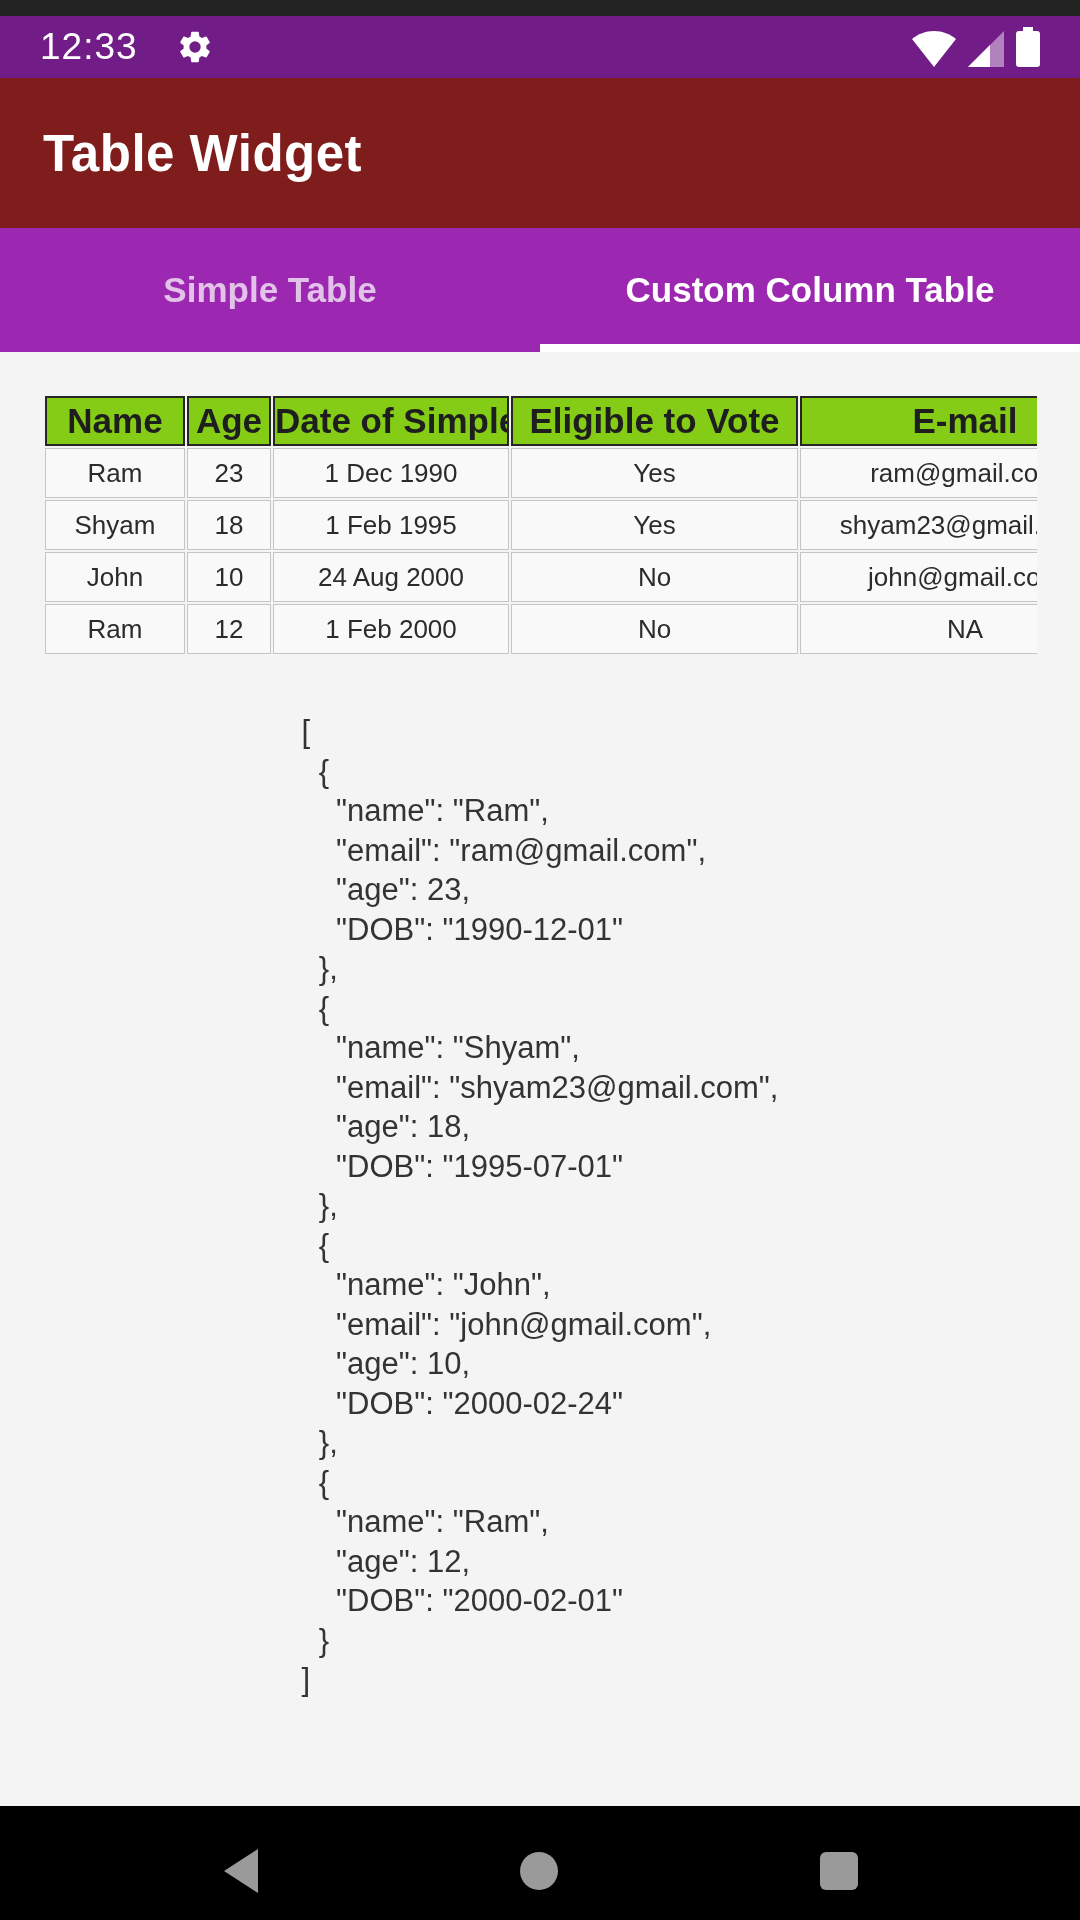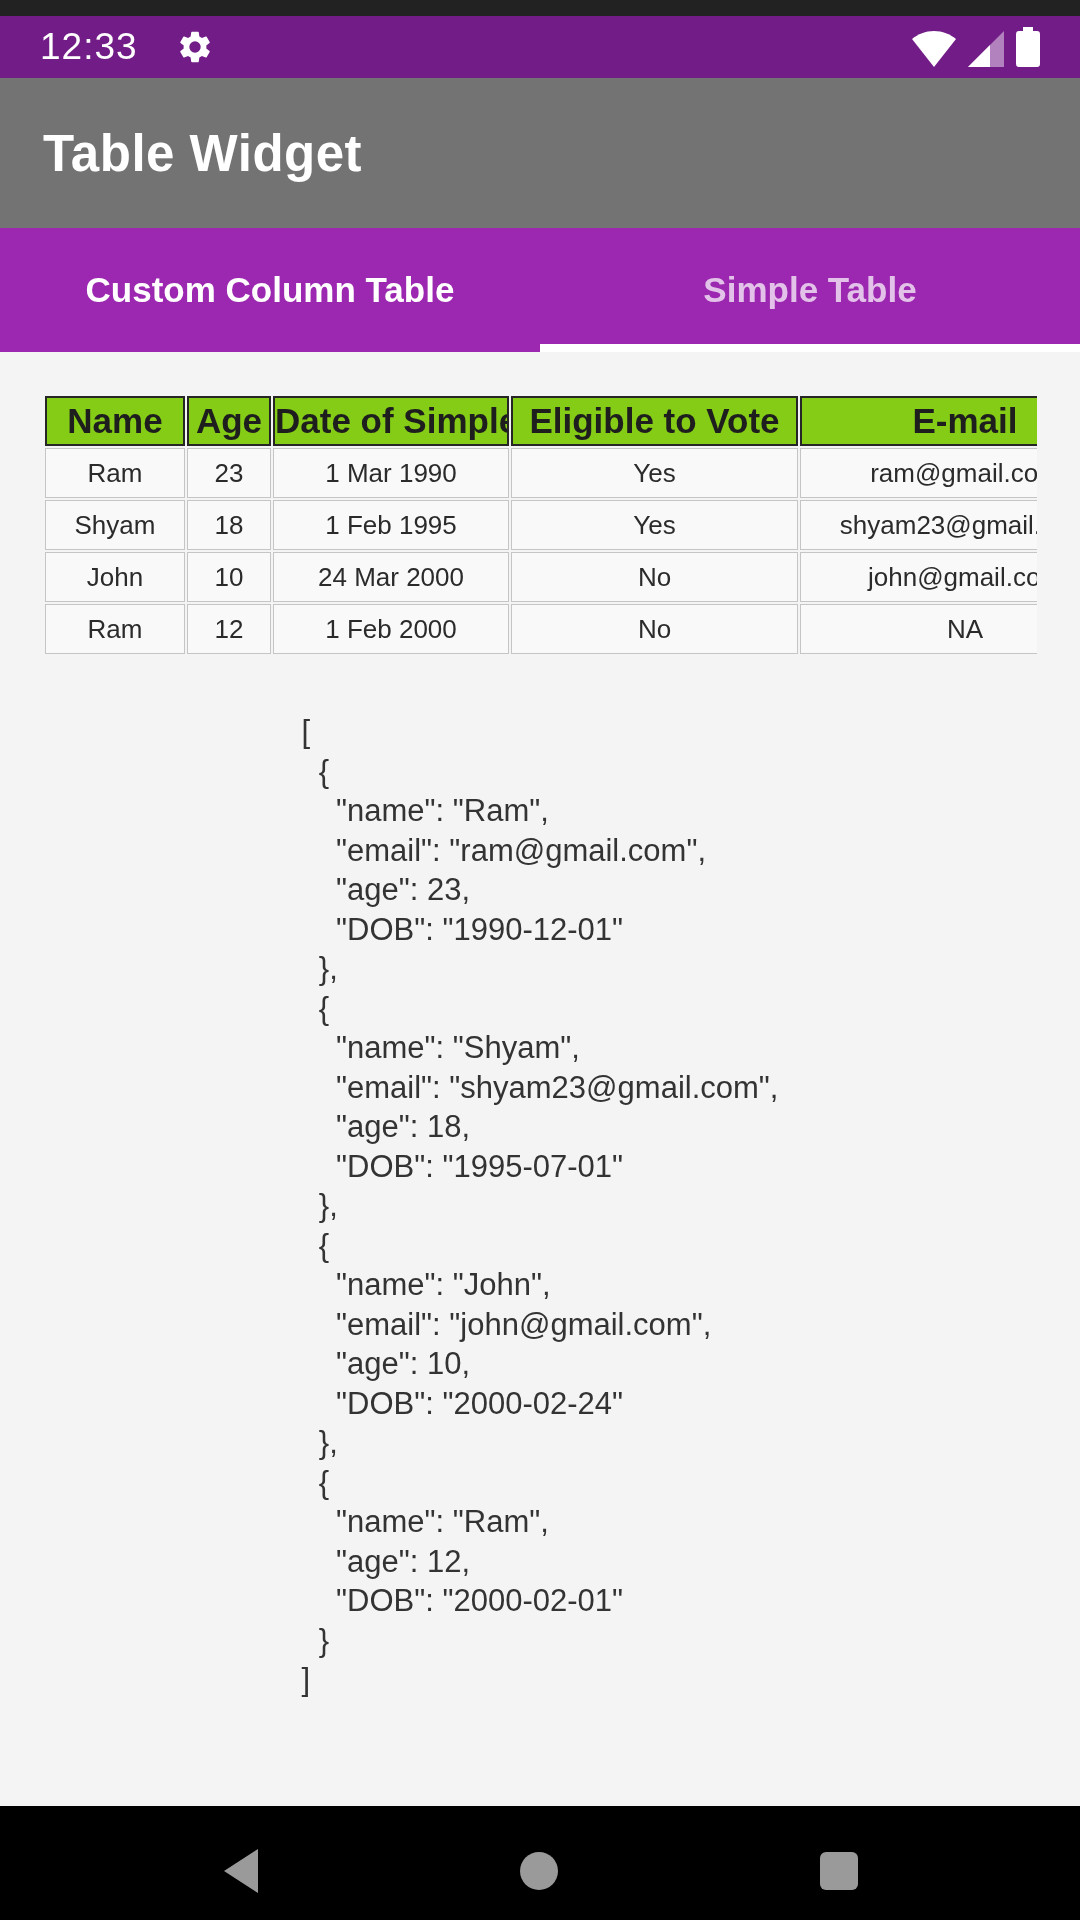--- a/index.html
+++ b/index.html
@@ -18,21 +18,21 @@
   }
   .status-time { font-size:37px; letter-spacing:1px; }
   .settings-icon { width:38px; height:38px; margin-left:38px; display:block; }
   .status-right { margin-left:auto; display:flex; align-items:flex-end; gap:12px; }
   .wifi-icon { width:44px; height:36px; display:block; }
   .signal-icon { width:36px; height:36px; display:block; }
   .battery-icon { width:24px; height:40px; display:block; }
   
   .app-bar {
     position:absolute; top:62px; left:0; width:1080px; height:150px;
-    background:#737373; display:flex; align-items:center; padding-left:43px;
+    background:#7f1d1d; display:flex; align-items:center; padding-left:43px;
   }
   .app-title { color:#fff; font-size:51px; font-weight:bold; letter-spacing:.5px; }
   
   .tab-bar {
     position:absolute; top:212px; left:0; width:1080px; height:124px;
     background:#9C27B0; display:flex;
   }
   .tab {
     flex:1; display:flex; align-items:center; justify-content:center;
     font-size:35px; font-weight:bold; color:rgba(255,255,255,0.72); cursor:pointer;
@@ -100,22 +100,22 @@
         <path fill="#ffffff" d="M7 0 h10 v4 h4 a3 3 0 0 1 3 3 v30 a3 3 0 0 1-3 3 H3 a3 3 0 0 1-3-3 V7 a3 3 0 0 1 3-3 h4 Z"></path>
       </svg>
     </div>
   </div>
 
   <div class="app-bar">
     <span class="app-title">Table Widget</span>
   </div>
 
   <div class="tab-bar">
+    <div class="tab">Simple Table</div>
     <div class="tab active">Custom Column Table</div>
-    <div class="tab">Simple Table</div>
     <div class="tab-indicator"></div>
   </div>
 
   <div class="table-clip">
     <table class="data-table">
       <colgroup>
         <col style="width:140px">
           <col style="width:84px">
           <col style="width:236px">
         <col style="width:287px">
@@ -127,35 +127,35 @@
             <th>Age</th>
             <th>Date of Simple</th>
             <th>Eligible to Vote</th>
             <th>E-mail</th>
           </tr>
       </thead>
       <tbody>
           <tr>
             <td>Ram</td>
             <td>23</td>
-            <td>1 Mar 1990</td>
+            <td>1 Dec 1990</td>
             <td>Yes</td>
             <td>ram@gmail.com</td>
           </tr>
           <tr>
             <td>Shyam</td>
             <td>18</td>
             <td>1 Feb 1995</td>
             <td>Yes</td>
             <td>shyam23@gmail.com</td>
           </tr>
           <tr>
             <td>John</td>
             <td>10</td>
-            <td>24 Mar 2000</td>
+            <td>24 Aug 2000</td>
             <td>No</td>
             <td>john@gmail.com</td>
           </tr>
           <tr>
             <td>Ram</td>
             <td>12</td>
             <td>1 Feb 2000</td>
             <td>No</td>
             <td>NA</td>
           </tr>

